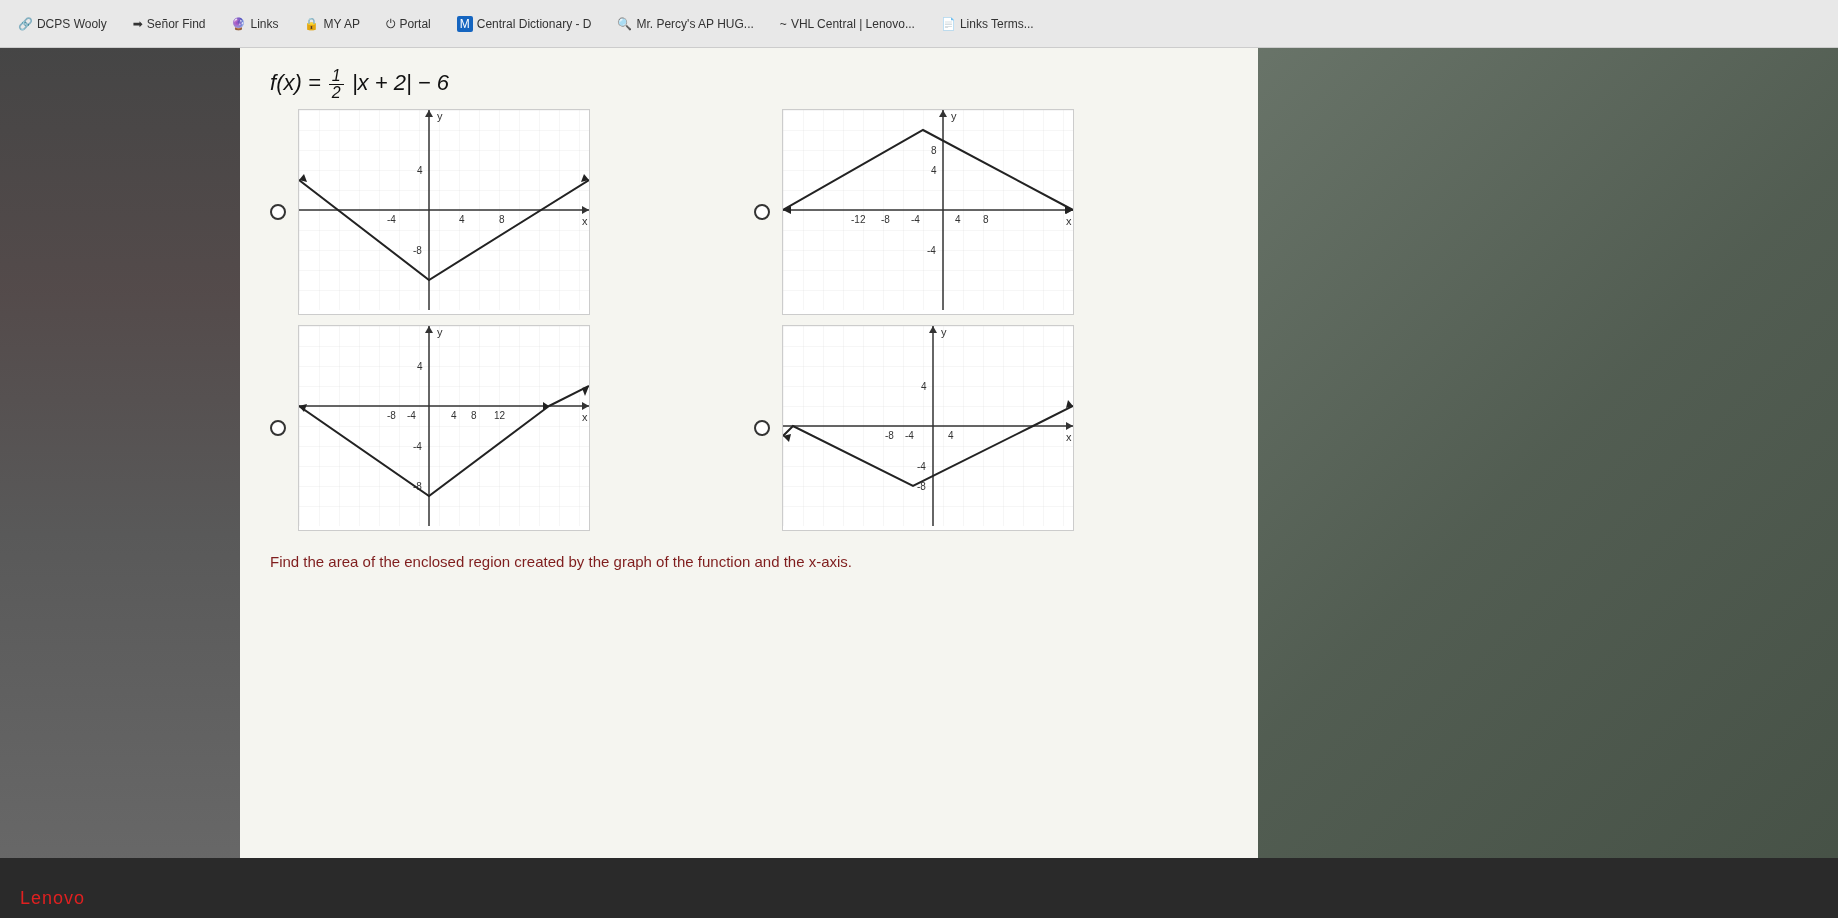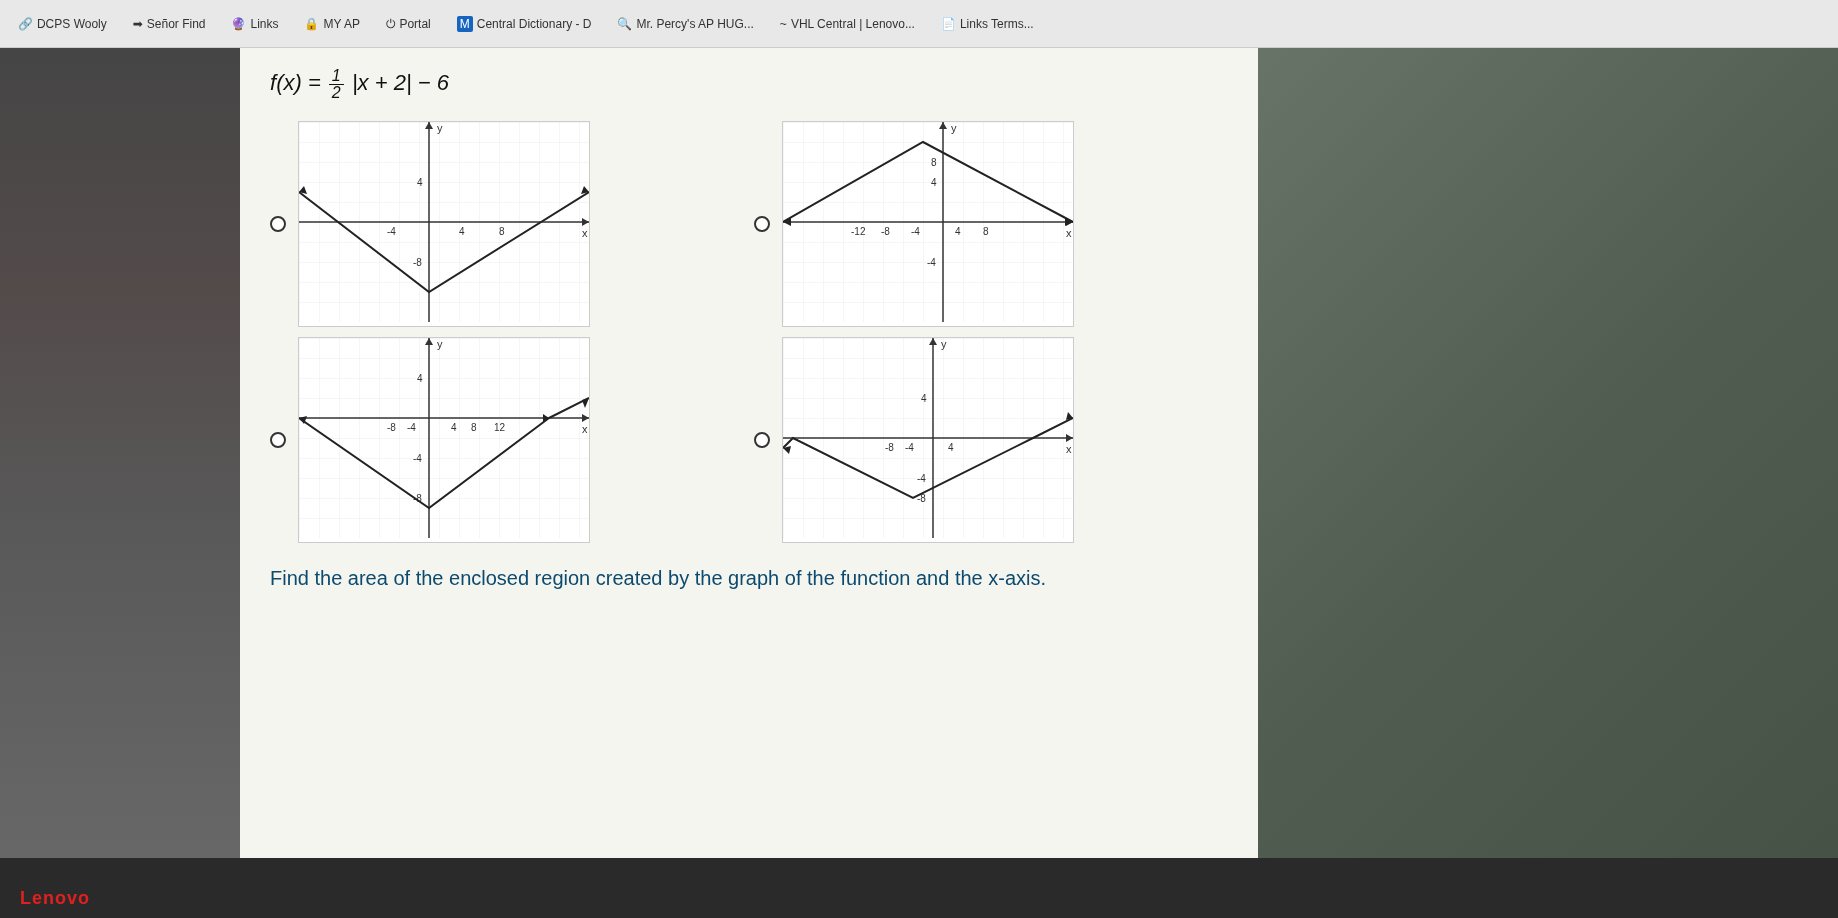--- a/index.html
+++ b/index.html
@@ -66,29 +66,29 @@
       right: 0;
       height: 60px;
       background: #2a2a2a;
       display: flex;
       align-items: center;
       padding: 0 20px;
     }
     .lenovo-logo {
       color: #e02020;
       font-size: 18px;
-      font-weight: bold;
+      font-weight: normal;
       letter-spacing: 1px;
       margin-top: 20px;
     }
 
     
     .math-function {
       font-size: 22px;
-      margin-bottom: 20px;
+      margin-bottom: 8px;
       color: #111;
       font-style: italic;
     }
     .math-function .fraction {
       display: inline-flex;
       flex-direction: column;
       align-items: center;
       vertical-align: middle;
       font-size: 18px;
       line-height: 1;
@@ -130,22 +130,22 @@
     }
 
     
     .graph-container {
       border: 1px solid #ccc;
       background: white;
     }
 
     
     .answer-text {
-      font-size: 20px;
-      color: #0c4a6e;
+      font-size: 15px;
+      color: #7f1d1d;
       margin-top: 16px;
       line-height: 1.5;
     }
 
     
     .right-photo {
       position: absolute;
       top: 48px;
       right: 0;
       width: 580px;

